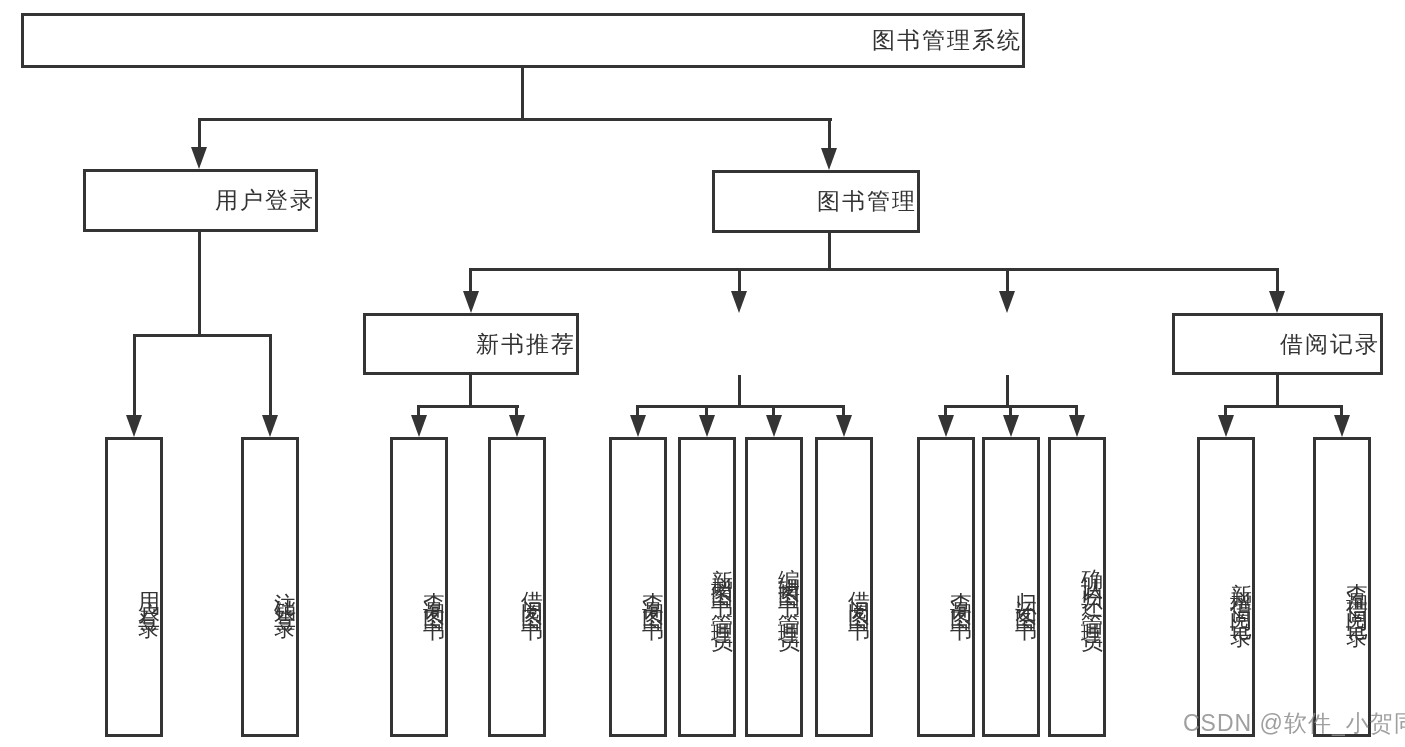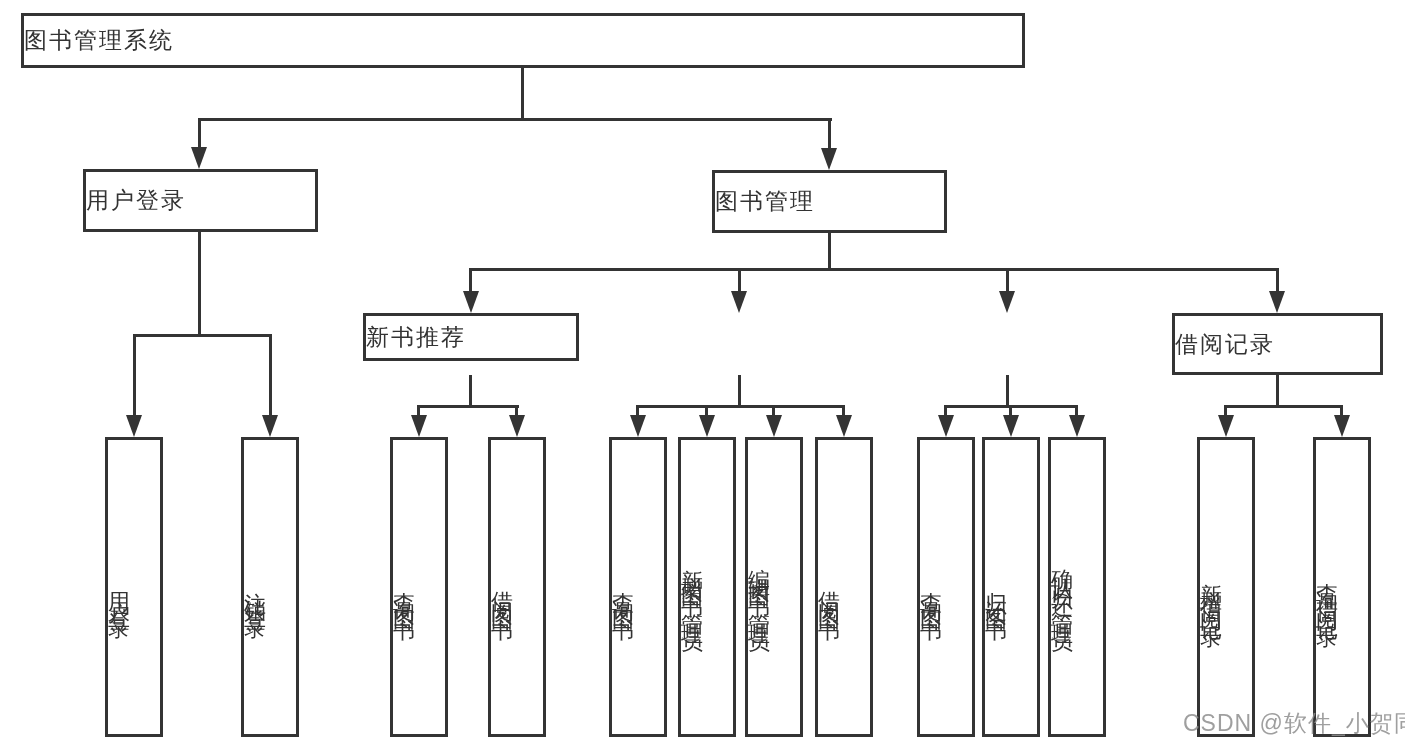--- a/index.html
+++ b/index.html
@@ -2,21 +2,21 @@
 <html><head>
 <meta charset="utf-8">
 <style>
   html,body{margin:0;padding:0;background:#ffffff;}
   .canvas{
     position:relative;width:1405px;height:747px;background:#ffffff;
     font-family:"Liberation Sans",sans-serif;overflow:hidden;
   }
   .node{
     position:absolute;box-sizing:border-box;border:3px solid #343434;background:#ffffff;
-    display:flex;align-items:center;justify-content:flex-start;color:#333333;z-index:2;
+    display:flex;align-items:center;justify-content:flex-end;color:#333333;z-index:2;
   }
   .h-node .lbl{font-size:23px;letter-spacing:2px;white-space:nowrap;}
   .leaf{top:437px;width:58px;height:300px;}
   .vtext{
     writing-mode:vertical-rl;text-orientation:mixed;
     font-size:22px;letter-spacing:9px;line-height:1;margin-bottom:-9px;white-space:nowrap;
   }
   .vline{position:absolute;width:3px;background:#343434;z-index:1;}
   .hline{position:absolute;height:3px;background:#343434;z-index:1;}
   .arrow{
@@ -35,25 +35,25 @@
 <div class="canvas">
 
   <div class="node h-node" style="left:21px;top:13px;width:1004px;height:55px">
     <span class="lbl">图书管理系统</span>
   </div>
 
   <div class="node h-node" style="left:83px;top:169px;width:235px;height:63px">
     <span class="lbl">用户登录</span>
   </div>
 
-  <div class="node h-node" style="left:712px;top:170px;width:235px;height:63px">
+  <div class="node h-node" style="left:712px;top:170px;width:208px;height:63px">
     <span class="lbl">图书管理</span>
   </div>
 
-  <div class="node h-node" style="left:363px;top:313px;width:216px;height:48px">
+  <div class="node h-node" style="left:363px;top:313px;width:216px;height:62px">
     <span class="lbl">新书推荐</span>
   </div>
 
 
 
   <div class="node h-node" style="left:1172px;top:313px;width:211px;height:62px">
     <span class="lbl">借阅记录</span>
   </div>
 
   <div class="node leaf" style="left:105px">

